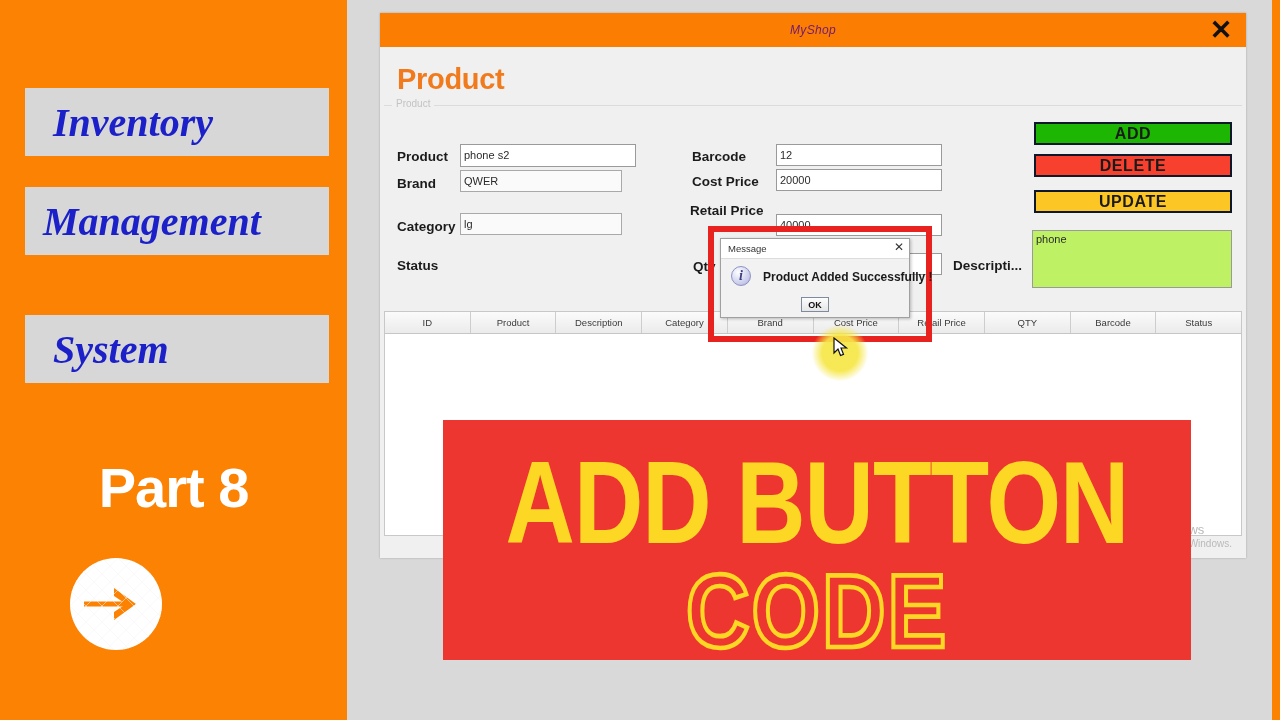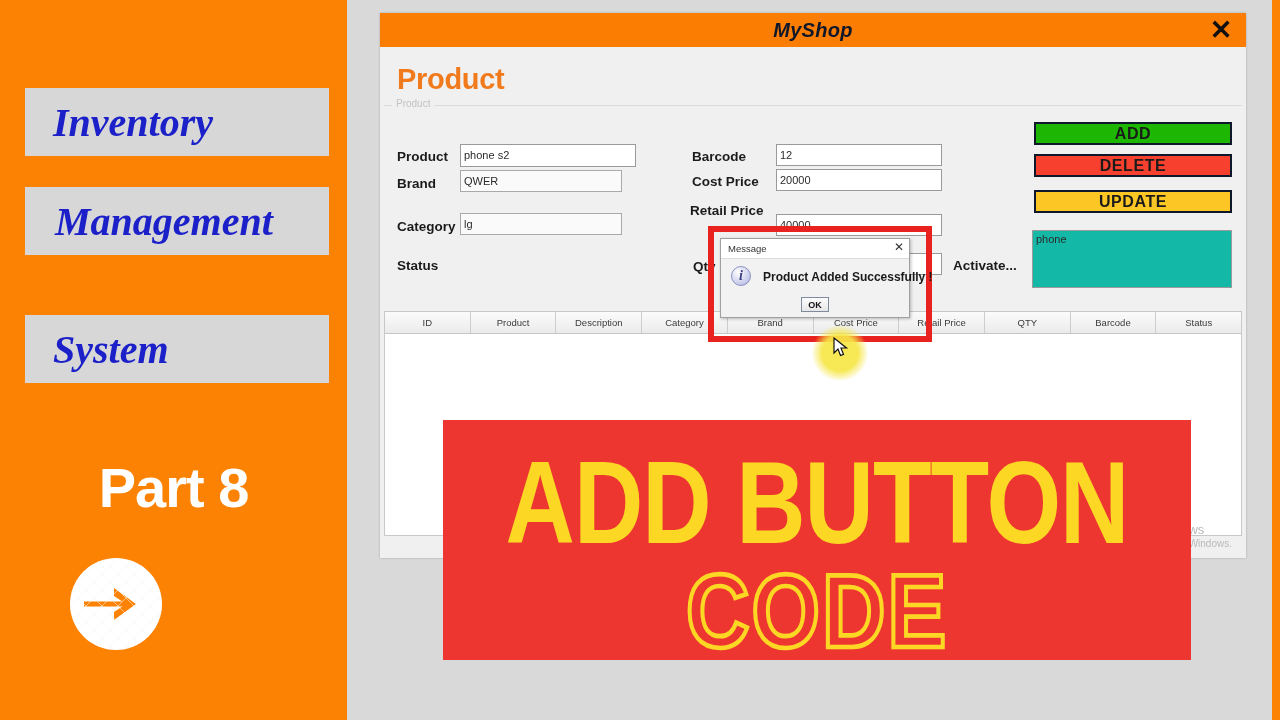--- a/index.html
+++ b/index.html
@@ -21,21 +21,21 @@
     display:flex; align-items:center;
   }
   .title-box span {
     font-family:"Liberation Serif", serif;
     font-style:italic; font-weight:bold;
     color:#1b20c8; font-size:40px;
     padding-left:28px; white-space:nowrap;
   }
   #tb-1 { top:88px; }
   #tb-2 { top:187px; }
-  #tb-2 span { padding-left:30px; }
+  #tb-2 span { padding-left:18px; }
   #tb-3 { top:287px;margin-top:28px; }
   #part-label {
     position:absolute; left:0; top:455px; width:347px;
     text-align:center;
     color:#ffffff; font-size:56px; font-weight:bold;
     letter-spacing:-1px;
   }
   #arrow-circle {
     position:absolute; left:70px; top:558px;
     width:92px; height:92px; border-radius:50%;
@@ -60,21 +60,21 @@
     background:#f0f0f0;
     box-shadow:0 0 2px rgba(0,0,0,.25);
   }
   #titlebar {
     height:34px; background:#fb7d02;
     position:relative;
     display:flex; align-items:center; justify-content:center;
   }
   #titlebar-text {
     font-family:"Liberation Sans", sans-serif;
-    font-weight:bold; font-style:italic; font-size:20px; color:#0f172a;
+    font-weight:normal; font-style:italic; font-size:12px; color:#701a75;
     letter-spacing:.3px;
   }
   #close-btn {
     position:absolute; right:8px; top:2px;
     width:34px; height:30px;
     display:flex; align-items:center; justify-content:center;
     font-size:27px; font-weight:bold; color:#111; line-height:1;
     cursor:pointer;
   }
 
@@ -130,21 +130,21 @@
     display:flex; align-items:center; justify-content:center;
   }
   .fcombo .arrow i {
     display:block; width:0;height:0;
     border-left:4.5px solid transparent;
     border-right:4.5px solid transparent;
     border-top:5px solid #222;
   }
   #desc-area {
     position:absolute; left:652px; top:217px; width:200px; height:58px;
-    background:#14b8a6; border:1px solid #9a9a9a;
+    background:#bef264; border:1px solid #9a9a9a;
     font-size:11px; color:#2b2b2b;
     padding:2px 3px;
     overflow:hidden;
   }
 
   
   .abtn {
     position:absolute; left:654px; width:198px; height:23px;
     border:2px solid #0f172a;
     display:flex; align-items:center; justify-content:center;
@@ -339,21 +339,21 @@
 
   <div class="flabel" style="left:312px; top:161px;">Cost Price</div>
   <div class="ftext" style="left:396px; top:156px; width:166px; height:22px;">20000</div>
 
   <div class="flabel" style="left:310px; top:190px;">Retail Price</div>
   <div class="ftext" style="left:396px; top:201px; width:166px; height:22px;">40000</div>
 
   <div class="flabel" style="left:313px; top:246px;">Qty</div>
   <div class="ftext" style="left:396px; top:240px; width:166px; height:22px;"></div>
 
-  <div class="flabel" style="left:573px; top:245px;">Activate...</div>
+  <div class="flabel" style="left:573px; top:245px;">Descripti...</div>
   <div id="desc-area">phone</div>
 
   <div class="abtn" id="btn-add">ADD</div>
   <div class="abtn" id="btn-delete">DELETE</div>
   <div class="abtn" id="btn-update">UPDATE</div>
 
   <div id="table-wrap">
     <div id="table-head">
       <div class="th">ID</div>
       <div class="th">Product</div>

